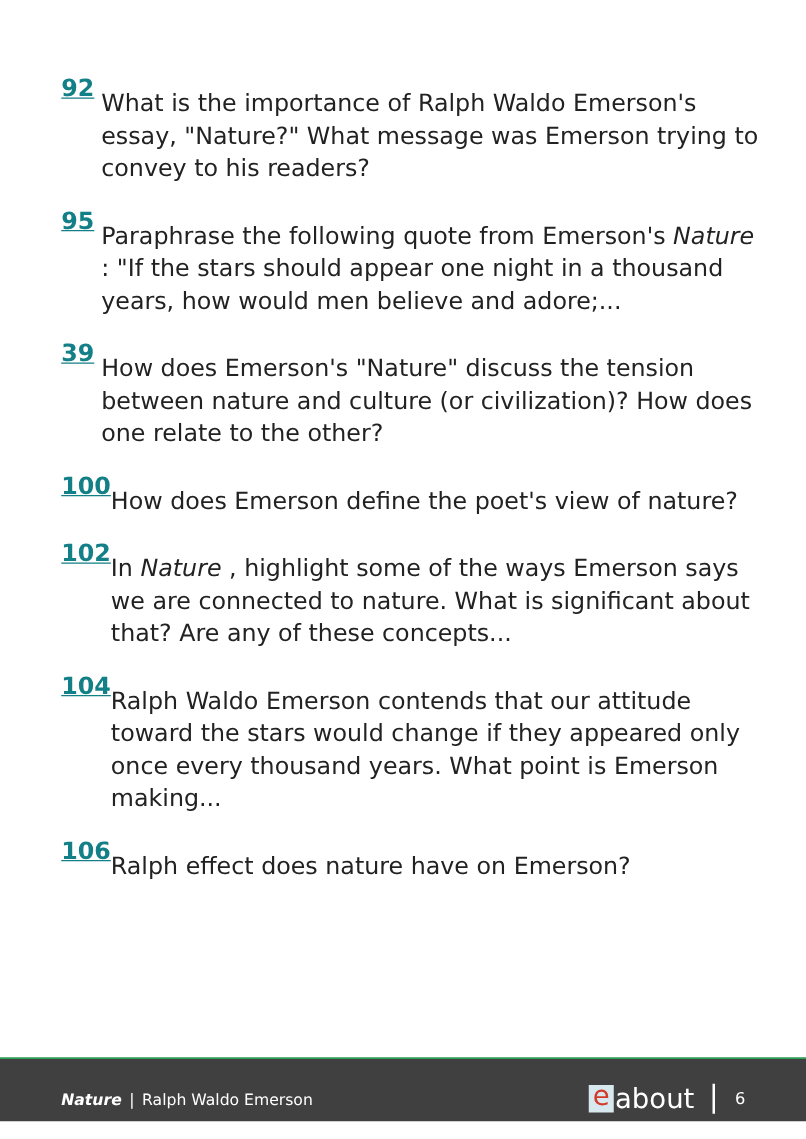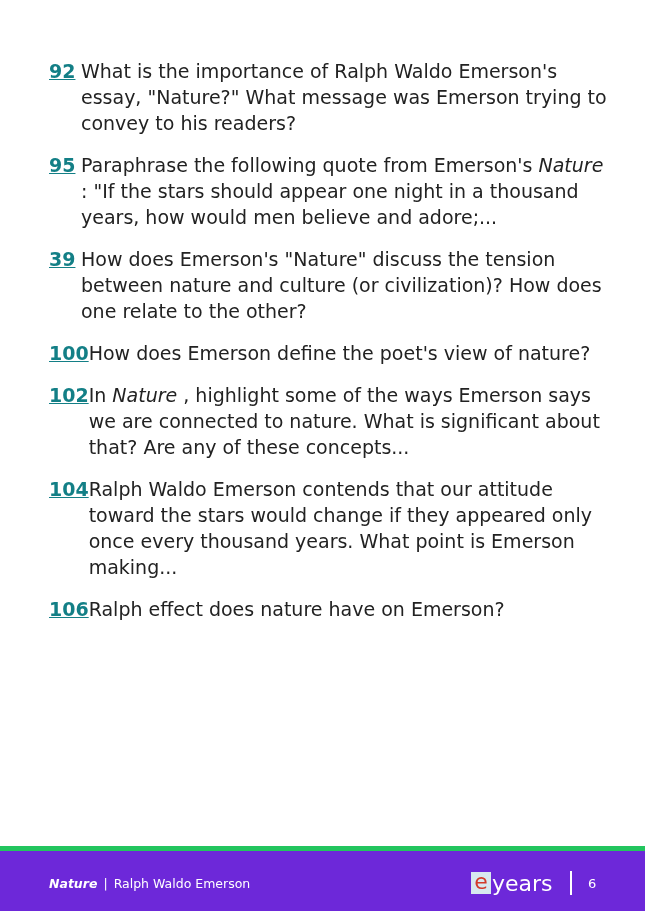--- a/index.html
+++ b/index.html
@@ -7,25 +7,25 @@
     width: 645px; height: 911px; position: relative; background: #ffffff;
     font-family: "DejaVu Sans", sans-serif; color: #222;
     overflow: hidden;
   }
   .list { position: absolute; left: 49px; top: 58px; width: 560px; }
   .item { display: flex; font-size: 19px; line-height: 26px; margin-bottom: 16px; }
   .num {
     flex: 0 0 32px; color: #137f86; font-weight: bold; text-decoration: underline;
     white-space: nowrap;
   }
-  .text { flex: 1; }
+  .text { flex: 1; margin-top: 12px; }
   .text i { font-style: italic; }
   .footer {
-    position: absolute; left: 0; top: 846px; width: 645px; height: 65px;
-    background: #6d28d9; border-top: 5px solid #22c55e; box-sizing: border-box;
+    position: absolute; left: 0; top: 846px; width: 645px; height: 51px;
+    background: #404040; border-top: 1px solid #22c55e; box-sizing: border-box;
   }
   .footer-left {
     position: absolute; left: 49px; top: 25px; color: #fff; font-size: 12.5px;
     font-family: "DejaVu Sans", sans-serif;
   }
   .footer-left b { font-style: italic; }
   .sep { margin: 0 6px; }
   .logo {
     position: absolute; left: 471px; top: 20px; height: 24px; display: flex; align-items: center;
     color: #fff; font-size: 22px; font-family: "DejaVu Sans", sans-serif;
@@ -70,17 +70,17 @@
     <span class="text">Ralph effect does nature have on Emerson?</span>
   </div>
 </div>
 
 <div class="footer">
   <div class="footer-left">
     <b>Nature</b><span class="sep">|</span><span>Ralph Waldo Emerson</span>
   </div>
   <div class="logo">
     <span class="logo-e">e</span>
-      <span>years</span>
+      <span>about</span>
   </div>
   <div class="vbar"></div>
   <div class="page-num">6</div>
 </div>
 
 </body></html>

